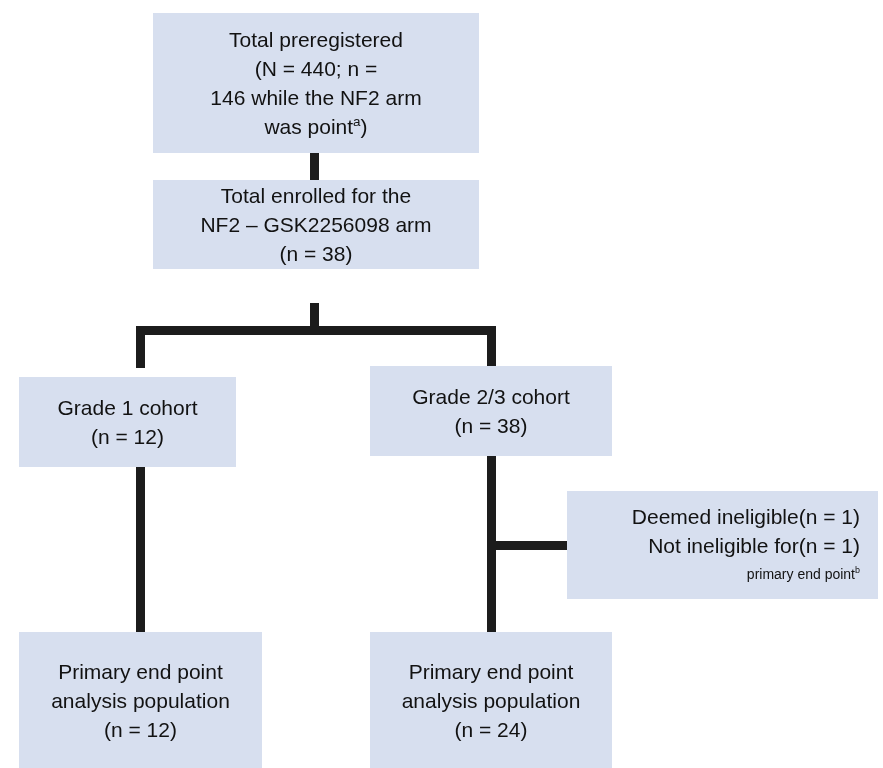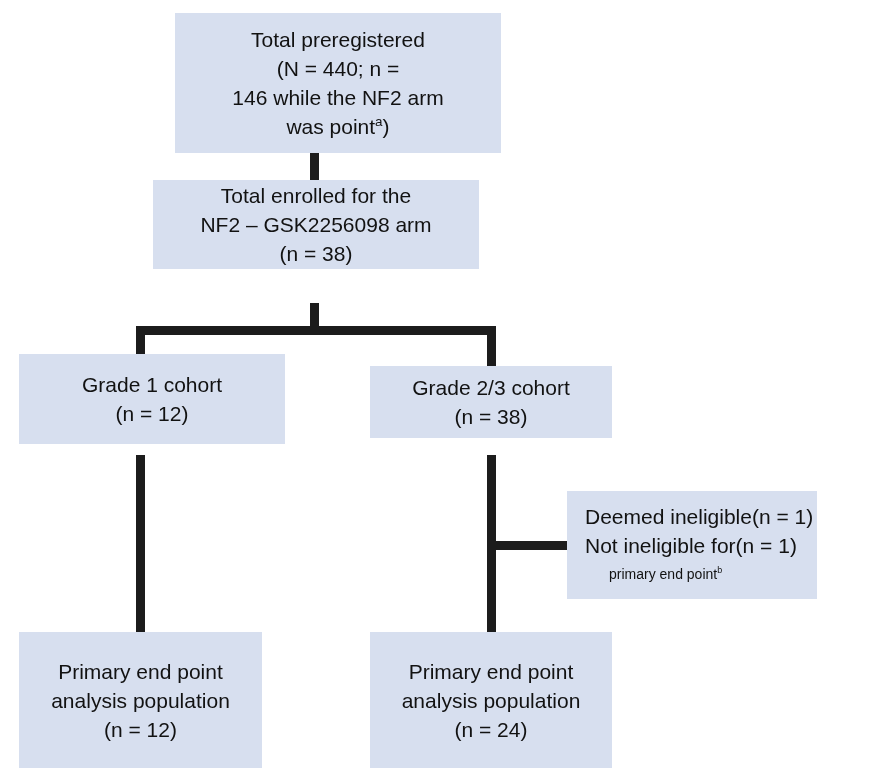--- a/index.html
+++ b/index.html
@@ -29,26 +29,26 @@
     text-align: center;
     z-index: 2;
   }
   .node .ln { display: block; white-space: pre; }
   .connector {
     position: absolute;
     background: #1c1c1c;
     z-index: 1;
   }
   
-  #node-preregistered { left: 153px; top: 13px;  width: 326px; height: 140px; margin-left: 22px; }
+  #node-preregistered { left: 153px; top: 13px;  width: 326px; height: 140px; }
   #node-enrolled      { left: 153px; top: 180px; width: 326px; height: 89px; }
-  #node-grade1        { left: 19px;  top: 354px; width: 266px; height: 90px;  }
-  #node-grade23       { left: 370px; top: 366px; width: 242px; height: 72px;  }
-  #node-excluded      { left: 567px; top: 491px; width: 250px; height: 108px;
-                        align-items: flex-start; justify-content: center; padding: 0 18px; }
+  #node-grade1        { left: 19px;  top: 377px; width: 217px; height: 90px;  }
+  #node-grade23       { left: 370px; top: 366px; width: 242px; height: 90px;  }
+  #node-excluded      { left: 567px; top: 491px; width: 311px; height: 108px;
+                        align-items: flex-end; justify-content: center; padding: 0 18px; }
   #node-primary-left  { left: 19px;  top: 632px; width: 243px; height: 136px; }
   #node-primary-right { left: 370px; top: 632px; width: 242px; height: 136px; }
 
   
   .excl-row {
     display: flex;
     justify-content: space-between;
     align-items: baseline;
     white-space: pre;
     font-size: 21px;

